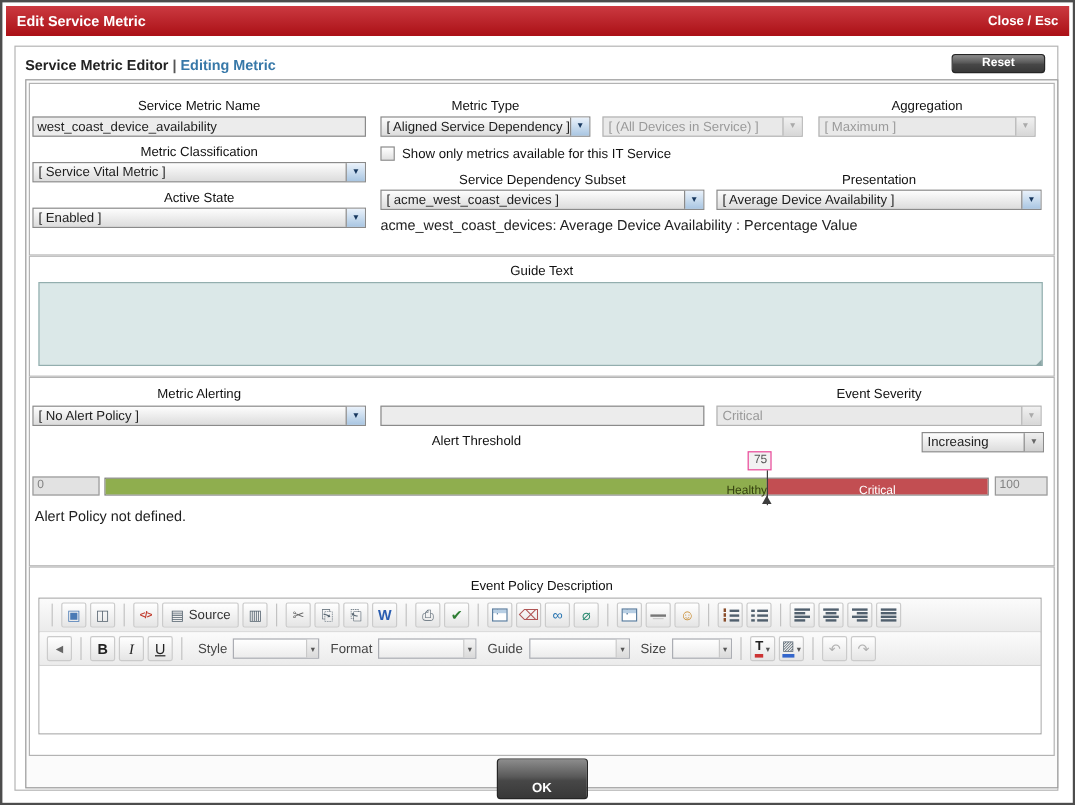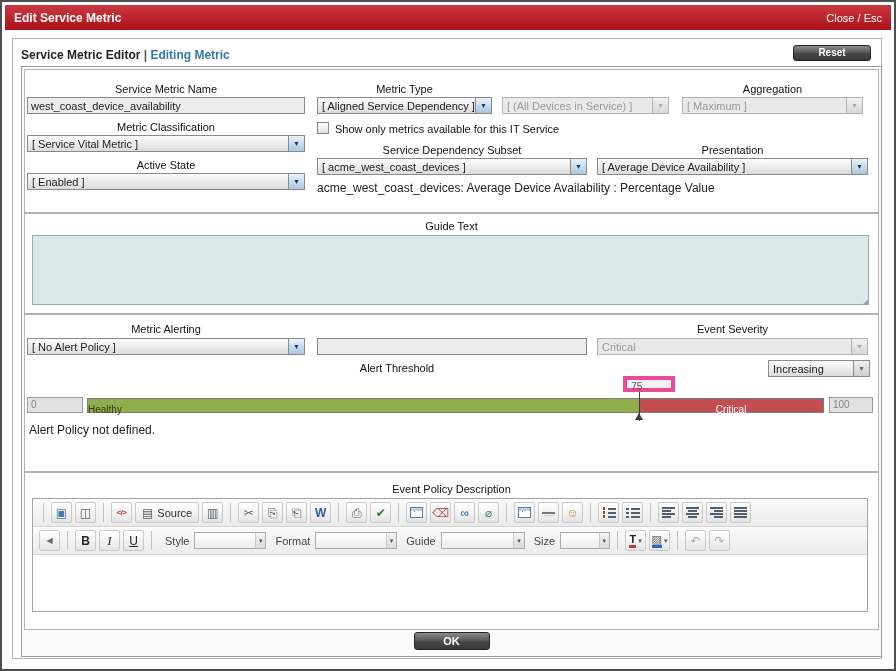--- a/index.html
+++ b/index.html
@@ -1,29 +1,29 @@
 <!DOCTYPE html>
 <html><head>
 <meta charset="utf-8">
 <style>
   html,body{margin:0;padding:0;background:#e9e9e9;font-family:"Liberation Sans","DejaVu Sans",sans-serif;}
   .window{position:relative;width:896px;height:671px;box-sizing:border-box;background:#fff;border:2px solid #4d4d4d;overflow:hidden;}
   
   .titlebar{position:absolute;left:3px;right:3px;top:3px;height:25px;background:linear-gradient(#cb3a41,#ab1016);display:flex;align-items:center;justify-content:space-between;padding:0 9px;box-sizing:border-box;}
   .tb-title{color:#fff;font-size:12px;font-weight:bold;}
-  .tb-close{color:#fff;font-size:11px;font-weight:normal;cursor:pointer;}
+  .tb-close{color:#fff;font-size:11px;font-weight:bold;cursor:pointer;}
   
   .frame{position:absolute;left:10px;right:12px;top:36px;bottom:10px;border:1px solid #b5b5b5;background:#fff;}
   .hdr{position:absolute;left:8px;top:6px;right:8px;height:18px;}
   .hdr-title{font-size:12px;font-weight:bold;color:#222;}
   .hdr-sep{font-size:12px;font-weight:bold;color:#555;}
   .hdr-mode{font-size:12px;font-weight:bold;color:#3778a8;margin-top:39px;}
   .gbtn{position:absolute;background:linear-gradient(#8c8c8c,#595959 45%,#474747 55%,#383838);color:#fff;border:1px solid #262626;border-radius:3px;font-weight:bold;text-align:center;font-family:inherit;cursor:pointer;}
   .reset{right:2px;top:0;width:78px;height:16px;font-size:10px;line-height:14px;padding:0;}
-  .okbtn{left:50%;top:565px;transform:translateX(-50%);width:76px;height:18px;font-size:11px;line-height:16px;padding:0;}
+  .okbtn{left:50%;top:565px;transform:translateX(-50%);width:76px;height:18px;font-size:11px;line-height:16px;padding:16px;}
   
   .panel{position:absolute;left:8px;top:27px;width:859px;height:589px;border:1px solid #999;background:#fbfbfb;}
   .sec{position:absolute;left:2px;width:853px;border:1px solid #b3b3b3;background:#fff;}
   .secA{top:2px;height:142px;}
   .secB{top:146px;height:99px;}
   .secC{top:247px;height:156px;}
   .secD{top:405px;height:156px;}
   .lbl{position:absolute;text-align:center;font-size:11px;color:#111;white-space:nowrap;}
   
   .ti{position:absolute;height:17px;box-sizing:border-box;border:1px solid #8a8a8a;background:#ececec;font-size:11px;font-family:inherit;color:#222;padding:0 3px;}
@@ -35,26 +35,26 @@
   .dd.gray .arr{background:linear-gradient(#efefef,#cfcfcf);color:#666;}
   .cb{position:absolute;width:12px;height:12px;appearance:none;-webkit-appearance:none;border:1px solid #8a8a8a;background:linear-gradient(#fff,#e0e0e0);margin:0;}
   .cblab{position:absolute;font-size:11px;color:#111;white-space:nowrap;}
   .it{position:absolute;font-size:12px;color:#222;white-space:nowrap;}
   
   .gta{position:absolute;left:7px;top:21px;width:837px;height:70px;box-sizing:border-box;background:#dbe8e8;border:1px solid #93aeae;resize:none;font-family:inherit;font-size:11px;}
   .grip{position:absolute;right:10px;top:84px;font-size:7px;color:#8aa5a5;}
   
   .numbox{position:absolute;height:16px;box-sizing:border-box;border:1px solid #9a9a9a;background:#e2e2e2;font-size:10px;color:#828282;line-height:14px;padding:0 3px;}
   .barwrap{position:absolute;height:15px;box-sizing:border-box;border:1px solid #7d7d7d;display:flex;}
-  .bar-h{height:100%;background:#8fae4e;text-align:left;}
+  .bar-h{height:100%;background:#8fae4e;text-align:right;}
   .bar-h span{font-size:10px;color:#35400f;line-height:13px;}
   .bar-c{flex:1;height:100%;background:#c24e52;text-align:center;}
   .bar-c span{font-size:10px;color:#fff;line-height:13px;}
   .handle{position:absolute;top:0;width:0;height:13px;}
-  .hval{position:absolute;left:-16px;top:-23px;width:52px;height:16px;box-sizing:border-box;border:4px solid #ec4899;background:#f2f2f2;font-size:10px;color:#555;line-height:14px;padding-left:4px;}
+  .hval{position:absolute;left:-16px;top:-23px;width:20px;height:16px;box-sizing:border-box;border:1px solid #ec4899;background:#f2f2f2;font-size:10px;color:#555;line-height:14px;padding-left:4px;}
   .hline{position:absolute;left:0;top:-7px;width:1px;height:29px;background:#3d3d3d;}
   .htri{position:absolute;left:-4px;top:14px;width:0;height:0;border-left:4px solid transparent;border-right:4px solid transparent;border-bottom:7px solid #3d3d3d;}
   
   .editor{position:absolute;left:7px;top:25px;width:836px;box-sizing:border-box;border:1px solid #a5a5a5;background:#fff;}
   .tbrow{display:flex;align-items:center;height:28px;padding:0 6px;gap:3px;background:linear-gradient(#fbfbfb,#ebebeb);border-bottom:1px solid #d4d4d4;box-sizing:border-box;}
   .edit-area{height:56px;background:#fff;}
   .tbtn{display:inline-flex;align-items:center;justify-content:center;min-width:21px;height:21px;box-sizing:border-box;border:1px solid #cbcbcb;border-radius:2px;background:linear-gradient(#fff,#e5e5e5);cursor:pointer;flex:none;}
   .tbtn.wide{padding:0 6px;gap:4px;}
   .tbl{font-size:11px;color:#333;}
   .tbsep{width:1px;height:19px;background:#c2c2c2;margin:0 4px;flex:none;}

